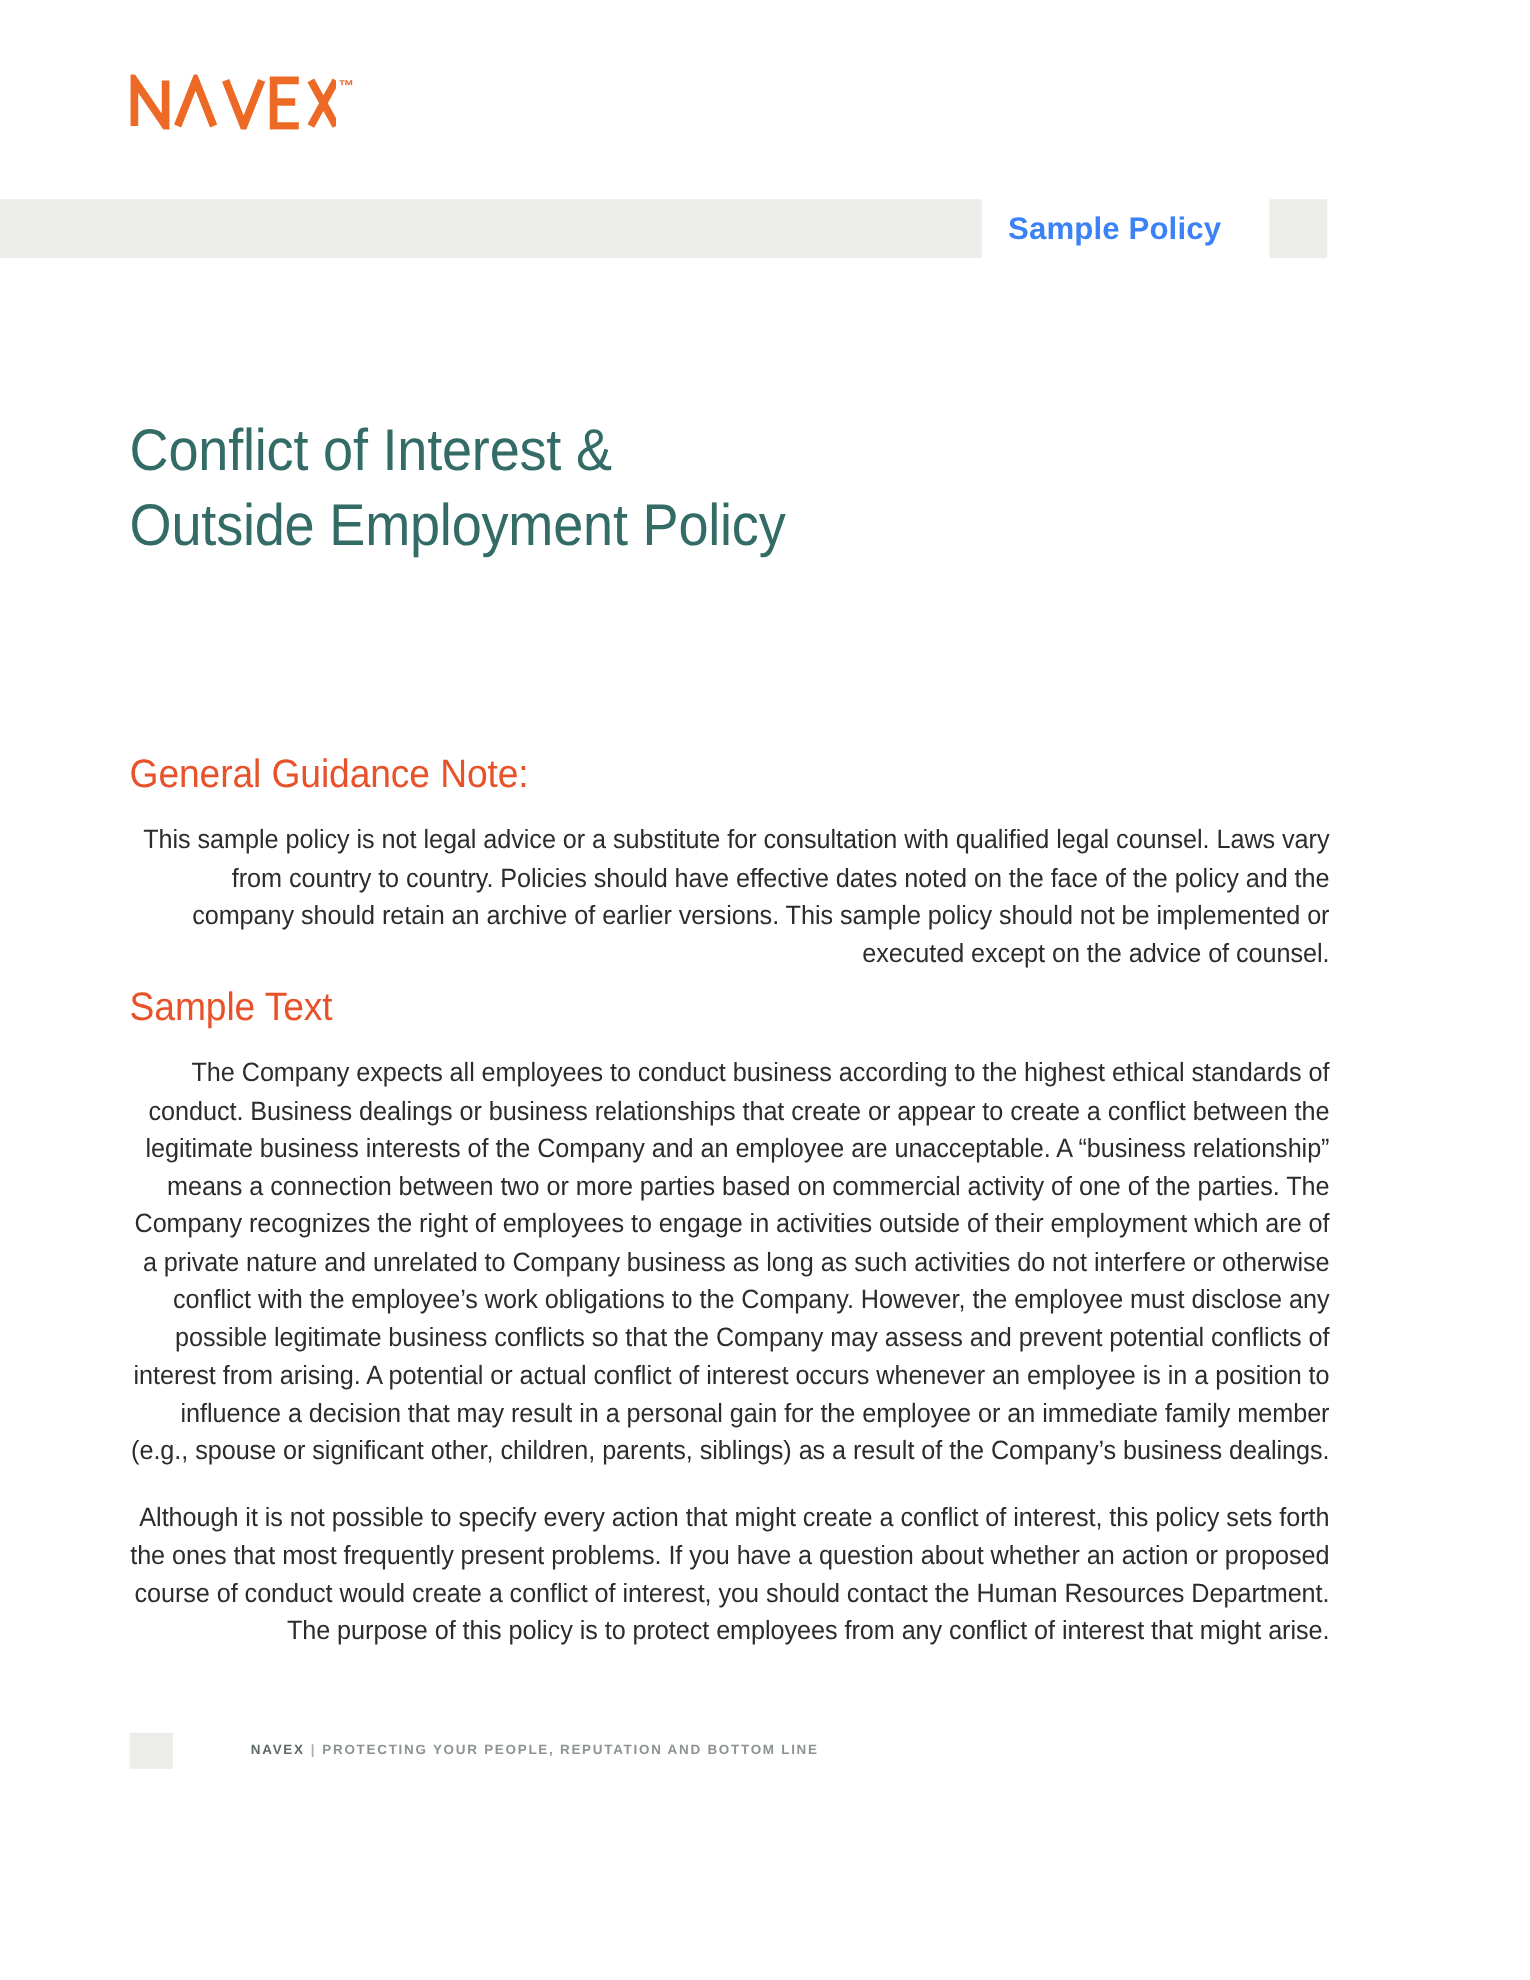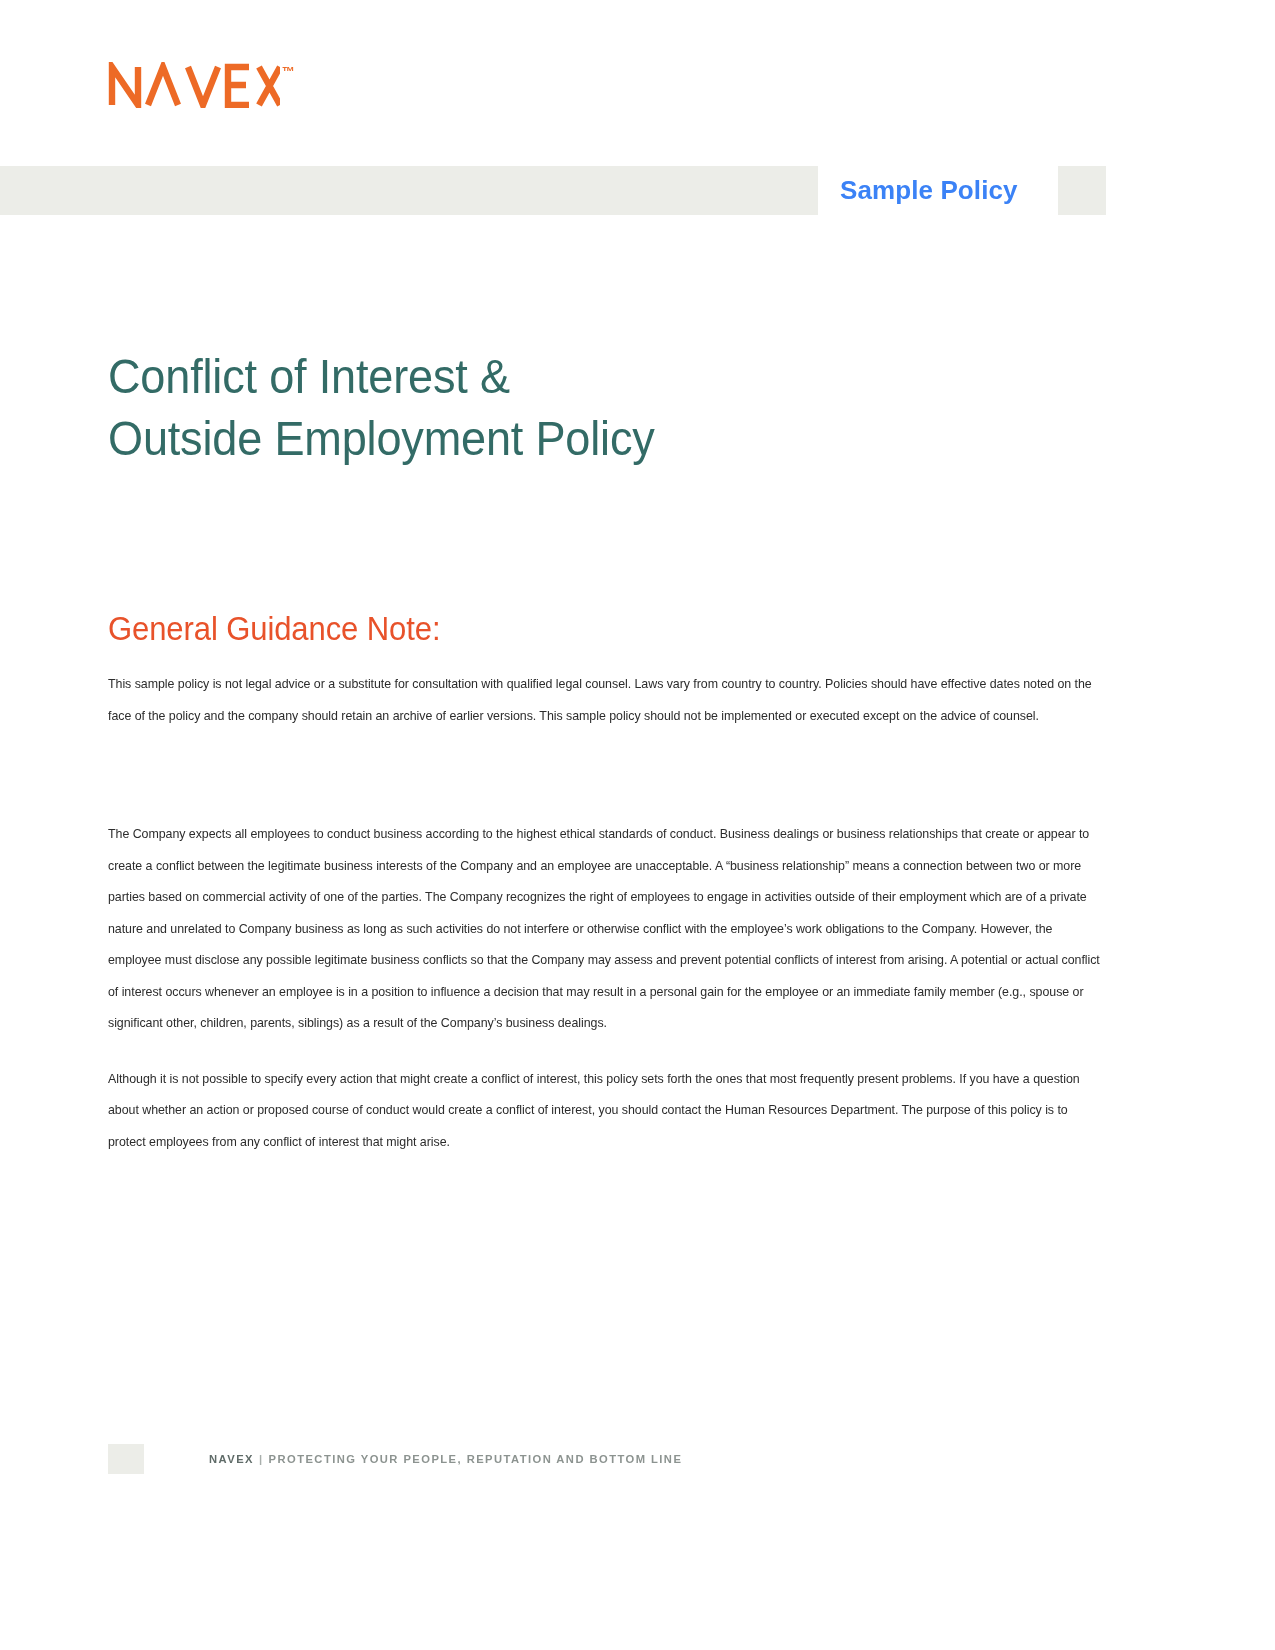--- a/index.html
+++ b/index.html
@@ -99,45 +99,46 @@
     transform: scaleX(0.92);
     transform-origin: left center;
   }
 
   
   .section {
     position: absolute;
     left: 108px;
     width: 1000px;
   }
-  .sec-guidance { top: 608px; }
+  .sec-guidance { top: 624px; }
   .sec-sample   { top: 818px; }
 
   .sec-heading {
     font-size: 33px;
     line-height: 42px;
     font-weight: 400;
     color: #E8522A;
     margin: 0 0 18px 0;
     letter-spacing: -0.1px;
     font-family: "Liberation Sans", sans-serif;
   }
   .sec-heading span {
     display: inline-block;
     transform: scaleX(0.94);
     transform-origin: left center;
   }
 
   p.body {
-    margin: 0 0 24px 0;
-    font-size: 13px;
+    margin: 17px 0 24px 0;
+    font-size: 22px;
     line-height: 31.5px;
     color: #2c2c2c;
     font-family: "Liberation Sans", sans-serif;
     letter-spacing: -0.05px;
+    text-align: right;
   }
   p.body:last-child { margin-bottom: 0; }
   p.body span.sq {
     display: inline-block;
     transform: scaleX(0.955);
     transform-origin: left top;
     width: 1047px;
   }
 
   
@@ -204,20 +205,23 @@
   <div class="section sec-guidance">
     <h2 class="sec-heading">
       <span>General Guidance Note:</span>
     </h2>
     <p class="body">
       <span class="sq">This sample policy is not legal advice or a substitute for consultation with qualified legal counsel. Laws vary from country to country. Policies should have effective dates noted on the face of the policy and the company should retain an archive of earlier versions. This sample policy should not be implemented or executed except on the advice of counsel.</span>
     </p>
   </div>
 
   <div class="section sec-sample">
+    <h2 class="sec-heading">
+      <span>Sample Text</span>
+    </h2>
     <p class="body">
       <span class="sq">The Company expects all employees to conduct business according to the highest ethical standards of conduct. Business dealings or business relationships that create or appear to create a conflict between the legitimate business interests of the Company and an employee are unacceptable. A “business relationship” means a connection between two or more parties based on commercial activity of one of the parties. The Company recognizes the right of employees to engage in activities outside of their employment which are of a private nature and unrelated to Company business as long as such activities do not interfere or otherwise conflict with the employee’s work obligations to the Company. However, the employee must disclose any possible legitimate business conflicts so that the Company may assess and prevent potential conflicts of interest from arising. A potential or actual conflict of interest occurs whenever an employee is in a position to influence a decision that may result in a personal gain for the employee or an immediate family member (e.g., spouse or significant other, children, parents, siblings) as a result of the Company’s business dealings.</span>
     </p>
     <p class="body">
       <span class="sq">Although it is not possible to specify every action that might create a conflict of interest, this policy sets forth the ones that most frequently present problems. If you have a question about whether an action or proposed course of conduct would create a conflict of interest, you should contact the Human Resources Department. The purpose of this policy is to protect employees from any conflict of interest that might arise.</span>
     </p>
   </div>
 
   <div class="footer">
     <div class="footer-mark"></div>

